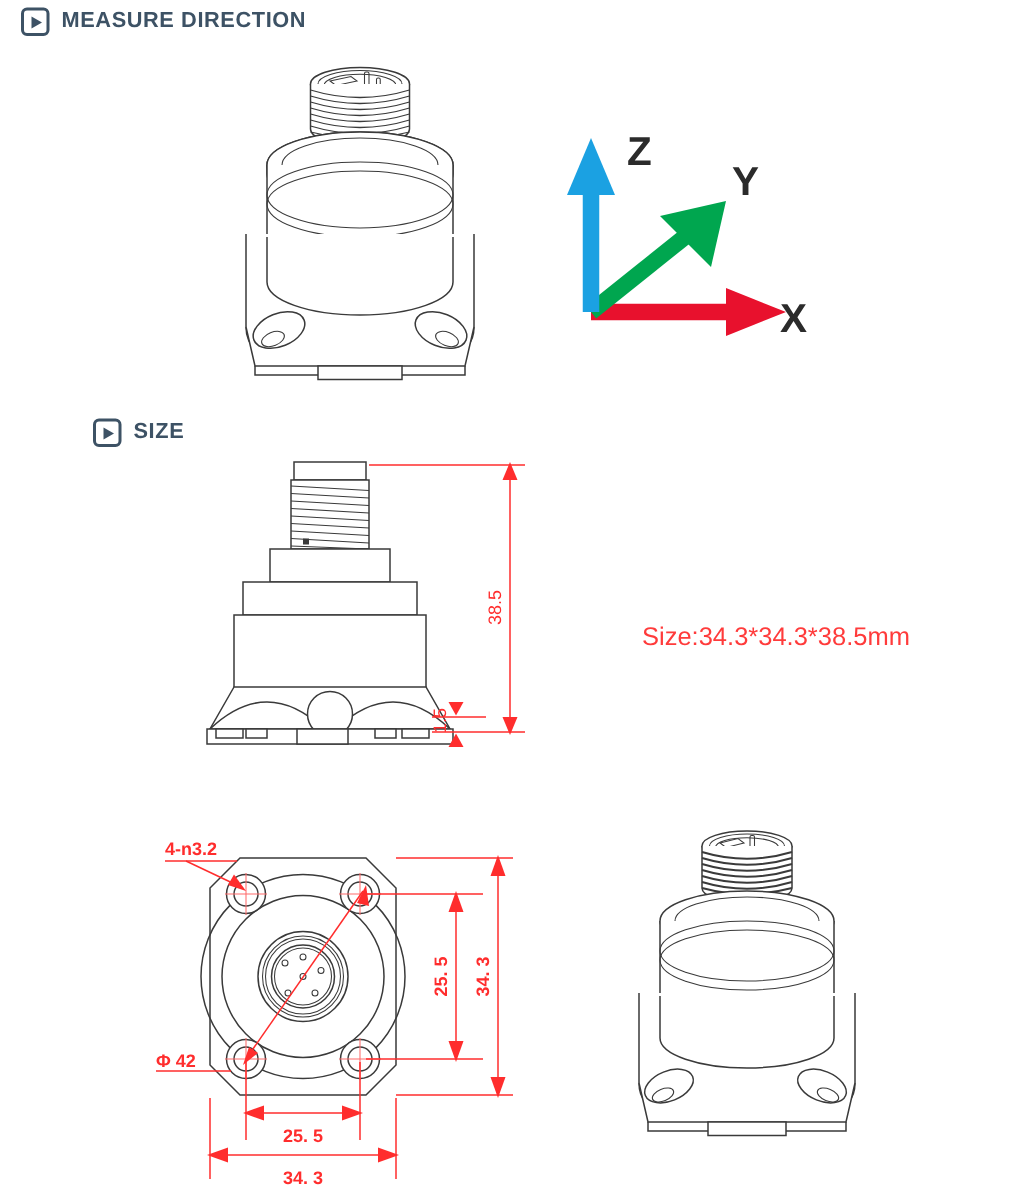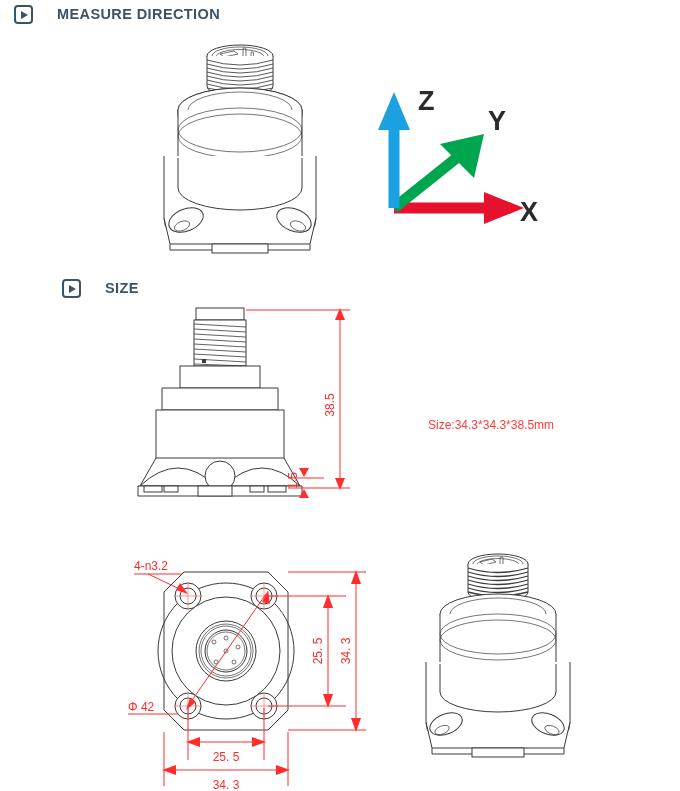--- a/index.html
+++ b/index.html
@@ -15,21 +15,21 @@
     font-family: "Liberation Sans", sans-serif;
     color: #3d5265;
     overflow: hidden;
   }
 
   
   .section-header {
     position: absolute;
     display: flex;
     align-items: center;
-    gap: 24px;
+    gap: 8px;
     left: 14px;
   }
   .hdr-measure { top: 5px; }
   .hdr-size    { top: 279px; margin-left: 48px; }
 
   .play-badge {
     width: 19px;
     height: 19px;
     box-sizing: border-box;
     border: 2px solid #3d5265;
@@ -59,26 +59,26 @@
   
   .fig {
     position: absolute;
   }
   .fig svg { display: block; overflow: visible; }
 
   .fig-iso-top    { left: 160px; top: 38px;  width: 200px; height: 232px; }
   .fig-axes       { left: 372px; top: 86px;  width: 200px; height: 146px; }
   .fig-front      { left: 138px; top: 300px; width: 230px; height: 212px; }
   .fig-size-label { left: 428px; top: 415px; }
-  .fig-bottom     { left: 116px; top: 550px; width: 270px; height: 240px; }
+  .fig-bottom     { left: 92px; top: 550px; width: 270px; height: 240px; font-weight: bold; }
   .fig-iso-bot    { left: 420px; top: 546px; width: 180px; height: 232px; }
 
   .size-text {
     color: #ff3b3b;
-    font-size: 12px;
+    font-size: 17px;
     white-space: nowrap;
     font-family: "Liberation Sans", sans-serif;
   }
 
   
   .ln   { fill: none; stroke: #3a3a3a; stroke-width: 1; }
   .ln-t { fill: none; stroke: #3a3a3a; stroke-width: 0.7; }
   .fillw{ fill: #ffffff; stroke: #3a3a3a; stroke-width: 1; }
   .dim  { fill: none; stroke: #ff2d2d; stroke-width: 1; }
   .dimt { fill: #ff2d2d; stroke: none; font-size: 12px; font-family: "Liberation Sans", sans-serif; }

